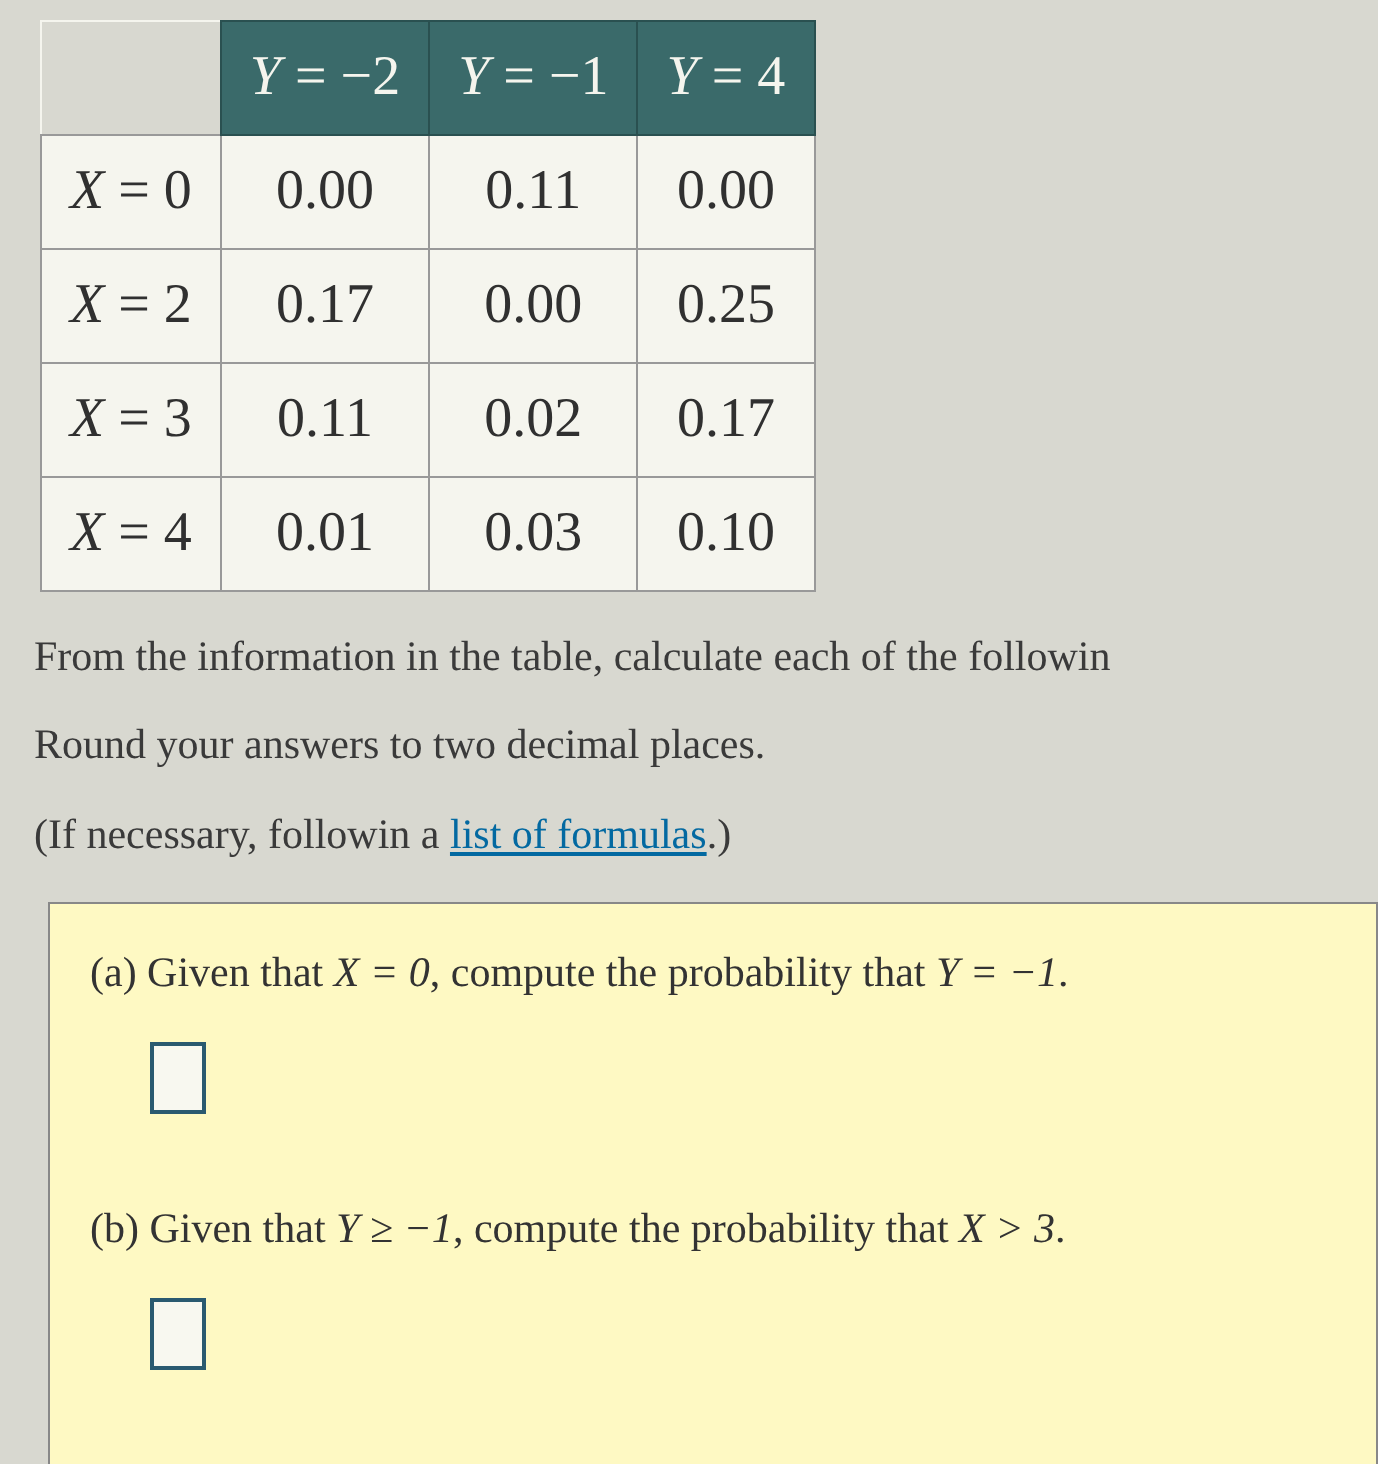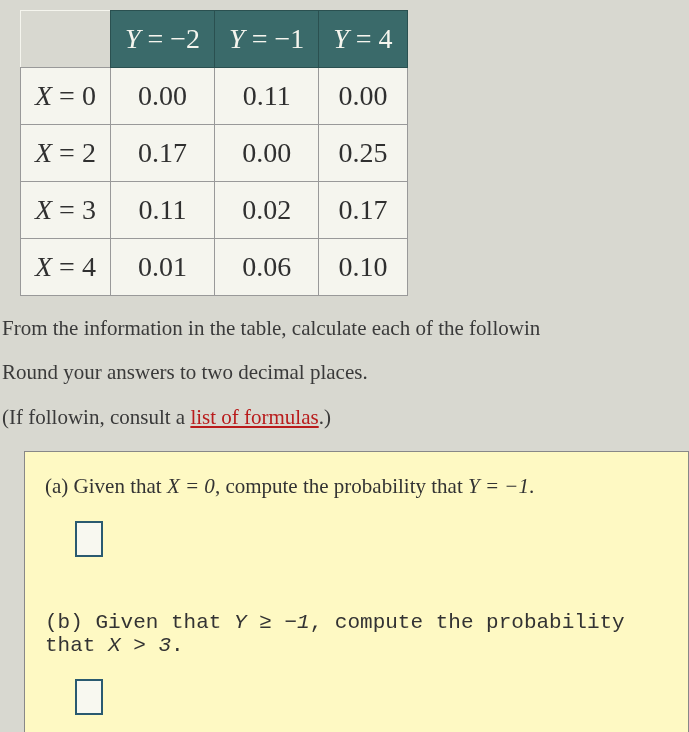--- a/index.html
+++ b/index.html
@@ -39,25 +39,25 @@
     }
     th.row-head {
       font-weight: normal;
       font-style: italic;
       background: #f5f5ee;
     }
     .nonitalic { font-style: normal; }
     .instr {
       font-size: 21px;
       color: #3a3a3a;
-      margin: 0 0 16px 2px;
+      margin: 0 0 16px 17px;
       line-height: 1.35;
     }
     .link {
-      color: #b91c1c;
+      color: #0369a1;
       text-decoration: underline;
       cursor: pointer;
     }
     .q-box {
       border: 1px solid #888;
       background: #fef9c3;
       margin: 20px 0 0 24px;
       padding: 22px 20px 28px 20px;
     }
     .q-prompt {
@@ -68,21 +68,21 @@
     .q-prompt .var { font-style: italic; }
     .answer-input {
       width: 28px;
       height: 36px;
       border: 2px solid #2a5a70;
       background: #f8f8f0;
       display: inline-block;
       margin-left: 30px;
       margin-bottom: 28px;
     }
-    .part-b { margin-top: 22px; font-family: Liberation Mono, monospace; }
+    .part-b { margin-top: 12px; }
   </style>
 </head>
 <body>
 
 <div class="table-wrap">
   <table>
     <tbody>
         <tr>
       <th class="corner"></th>
       <th class="col-head"><span class="var">Y</span> <span class="nonitalic">= −2</span></th>
@@ -103,31 +103,31 @@
     </tr>
     <tr>
       <th class="row-head"><span class="var">X</span> <span class="nonitalic">= 3</span></th>
       <td>0.11</td>
       <td>0.02</td>
       <td>0.17</td>
     </tr>
     <tr>
       <th class="row-head"><span class="var">X</span> <span class="nonitalic">= 4</span></th>
       <td>0.01</td>
-      <td>0.06</td>
+      <td>0.03</td>
       <td>0.10</td>
     </tr>
   </tbody>
     </table>
 </div>
 
 <p class="instr">From the information in the table, calculate each of the followin</p>
 <p class="instr">Round your answers to two decimal places.</p>
 <p class="instr">
-  <span>(If followin, consult a </span><span class="link">list of formulas</span><span>.)</span>
+  <span>(If necessary, followin a </span><span class="link">list of formulas</span><span>.)</span>
 </p>
 
 <div class="q-box">
   <p class="q-prompt">
     <span>(a)  Given that </span><span class="var">X = 0</span><span>, compute the probability that </span><span class="var">Y = −1</span><span>.</span>
   </p>
   <div class="answer-input"></div>
 
   <p class="q-prompt part-b">
     <span>(b)  Given that </span><span class="var">Y ≥ −1</span><span>, compute the probability that </span><span class="var">X &gt; 3</span><span>.</span>

